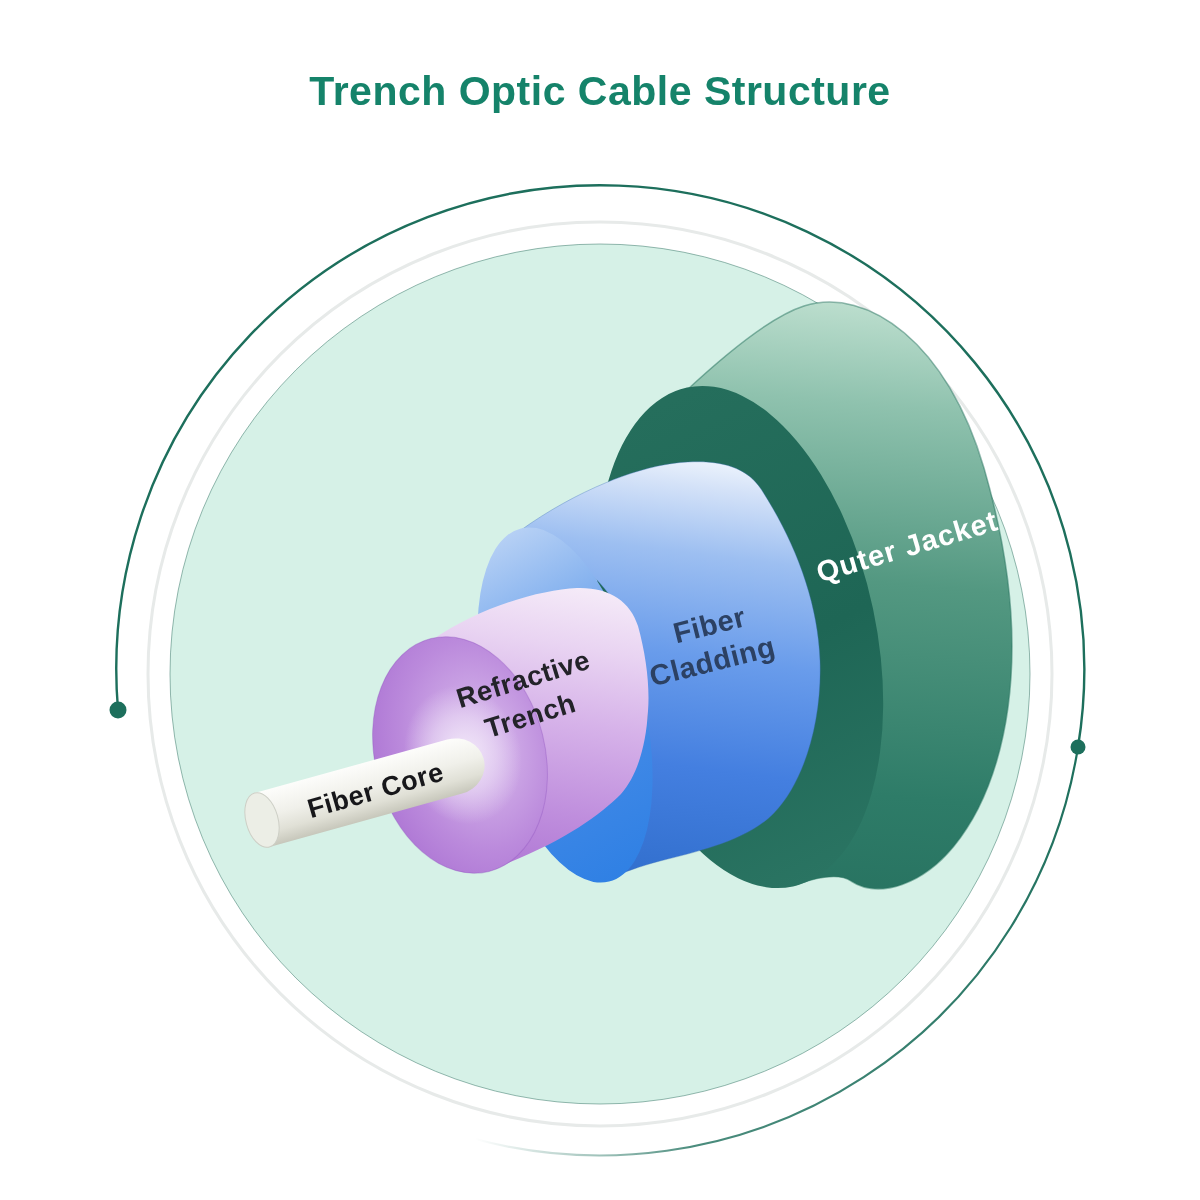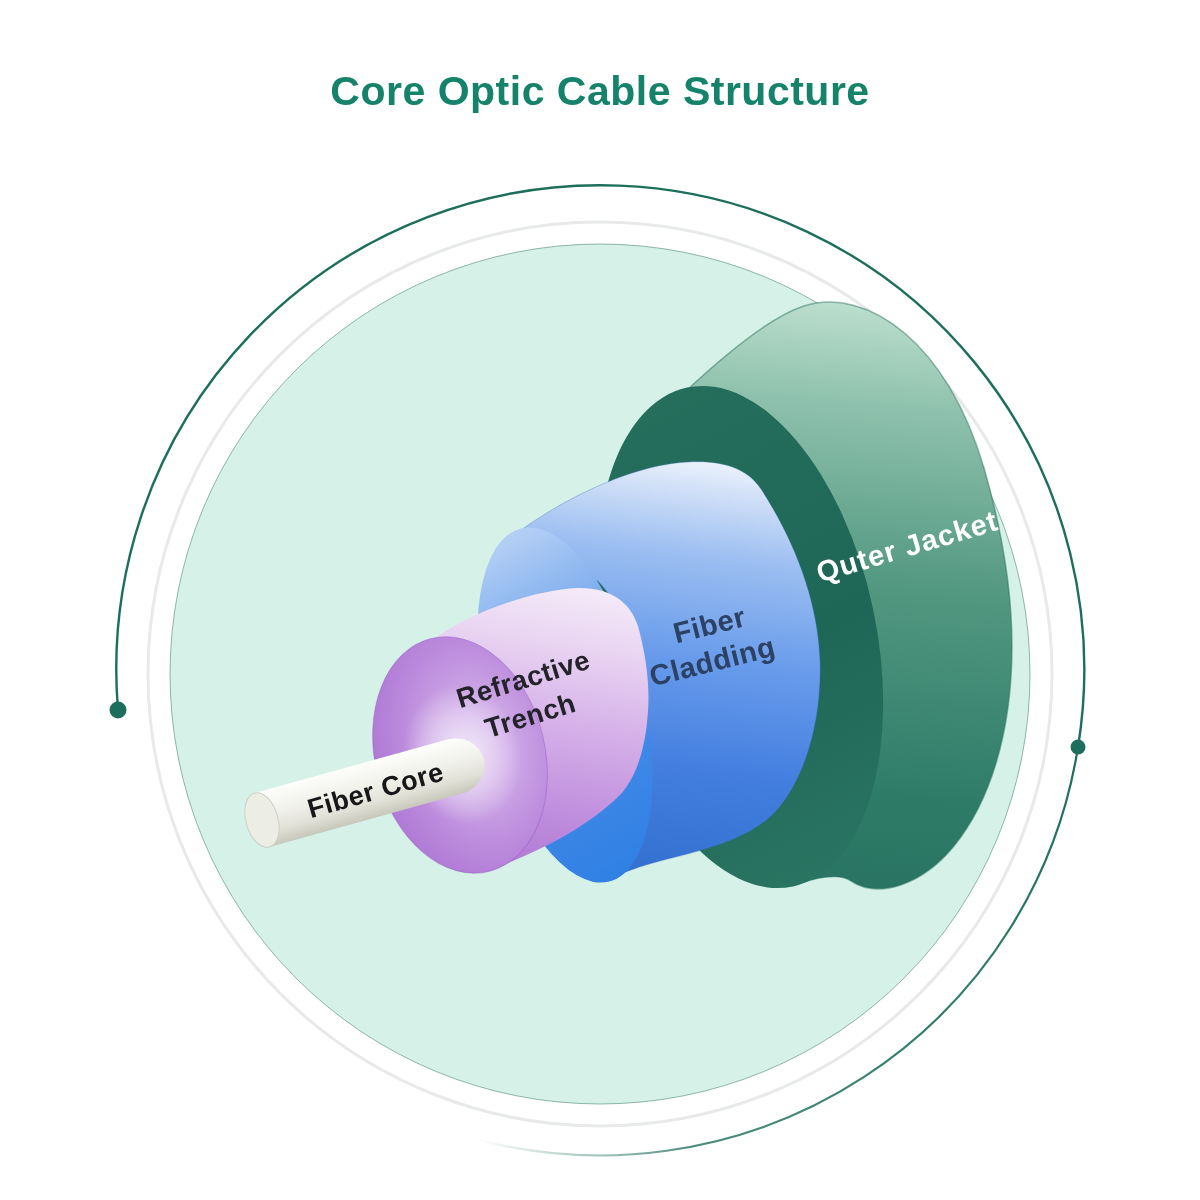--- a/index.html
+++ b/index.html
@@ -34,21 +34,21 @@
   }
   text {
     font-family: "Liberation Sans", sans-serif;
   }
 </style>
 </head>
 <body>
 
 <div class="stage">
 
-  <div class="title" style="color: rgb(21, 131, 106);">Core Optic Cable Structure</div>
+  <div class="title" style="color: rgb(21, 131, 106);">Trench Optic Cable Structure</div>
 
   <svg class="diagram" width="1200" height="1200" viewBox="0 0 1200 1200">
     <defs>
       <linearGradient id="gGreenBody" gradientUnits="userSpaceOnUse" x1="840" y1="295" x2="780" y2="1000">
         <stop offset="0" stop-color="#bfe0d0"></stop>
         <stop offset="0.15" stop-color="#8fc2ae"></stop>
         <stop offset="0.4" stop-color="#539881"></stop>
         <stop offset="0.7" stop-color="#2e7c68"></stop>
         <stop offset="1" stop-color="#226a5a"></stop>
       </linearGradient>

